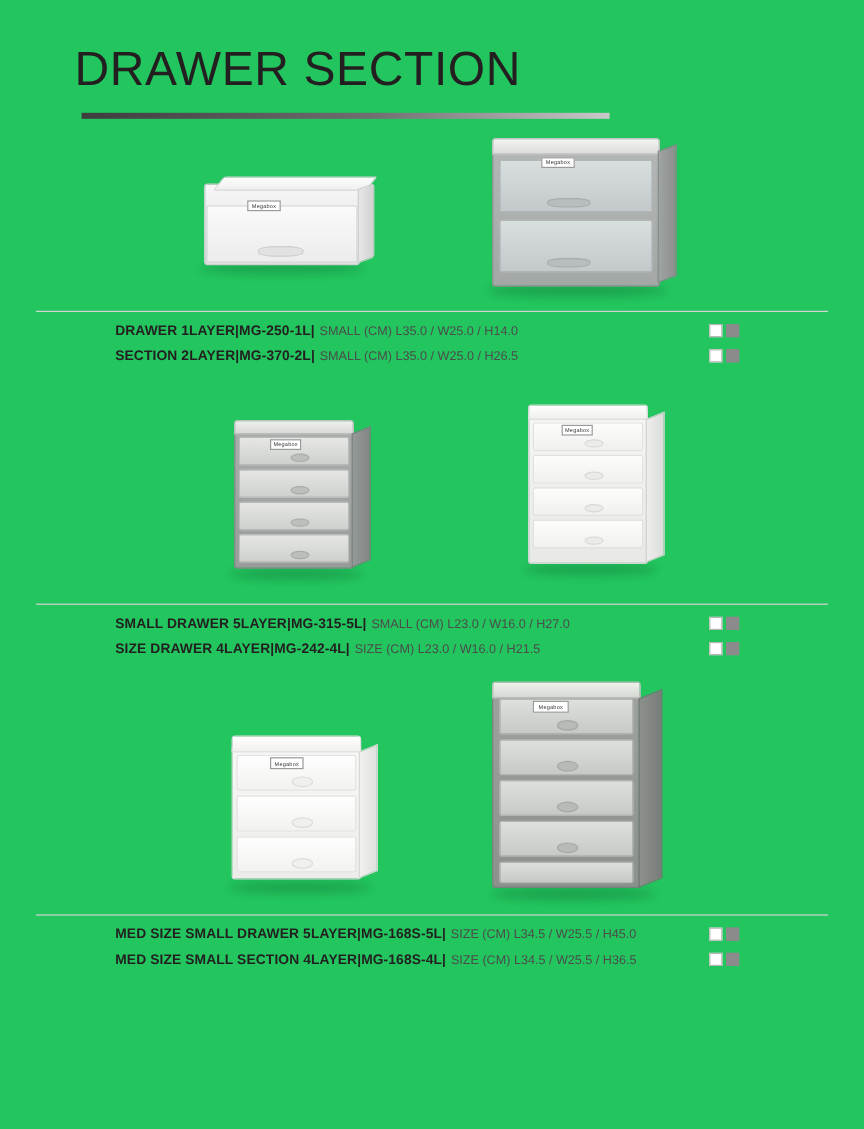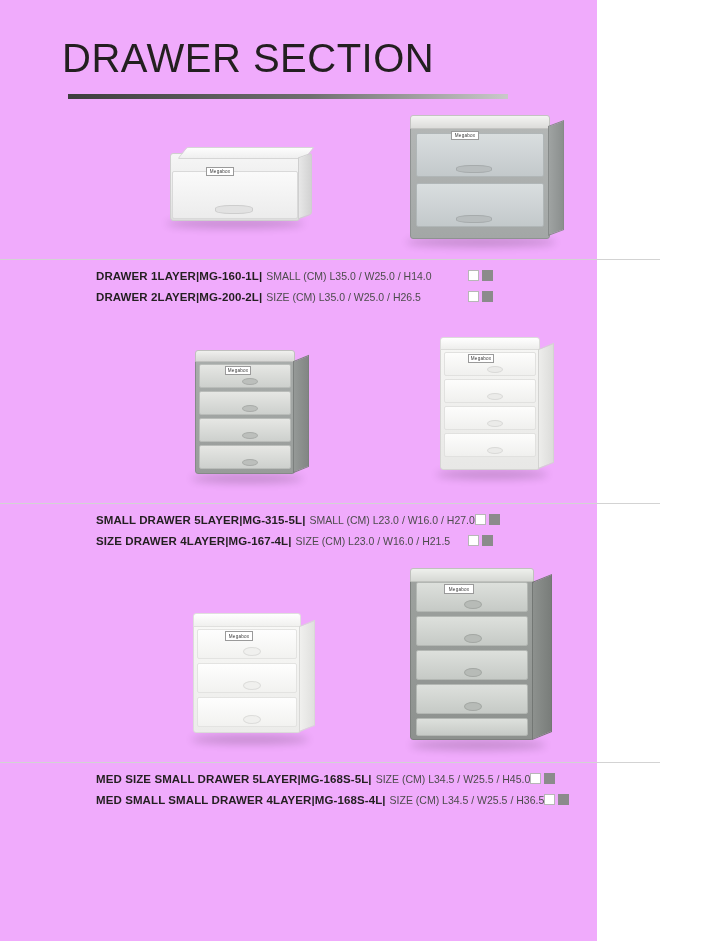--- a/index.html
+++ b/index.html
@@ -6,23 +6,23 @@
   html, body {
     width: 720px;
     height: 941px;
     background: #ffffff;
     font-family: "Liberation Sans", sans-serif;
     color: #231f20;
     overflow: hidden;
   }
   .page {
     position: relative;
-    width: 597px;
+    width: 720px;
     height: 941px;
-    background: #f0abfc;
+    background: #22c55e;
   }
 
   
   .header {
     padding: 38px 0 0 62px;
   }
   .page-title {
     font-size: 40px;
     font-weight: 400;
     letter-spacing: 0.5px;
@@ -186,34 +186,34 @@
         <div class="handle" style="left:58px; top:106px; width:36px; height:8px; background:#b8bdbe; border:1px solid #a6abac;"></div>
       </div>
     </div>
 
     <div class="divider"></div>
 
     <div class="spec-block">
       <div class="spec-row">
         <span class="spec-name">DRAWER 1LAYER</span>
         <span class="spec-name"> | </span>
-        <span class="spec-name">MG-160-1L</span>
+        <span class="spec-name">MG-250-1L</span>
         <span class="spec-name"> | </span>
         <span class="spec-size">SMALL (CM) L35.0 / W25.0 / H14.0</span>
         <span class="swatches">
           <span class="sw sw-white"></span>
           <span class="sw sw-gray"></span>
         </span>
       </div>
       <div class="spec-row">
-        <span class="spec-name">DRAWER 2LAYER</span>
-        <span class="spec-name"> | </span>
-        <span class="spec-name">MG-200-2L</span>
-        <span class="spec-name"> | </span>
-        <span class="spec-size">SIZE (CM) L35.0 / W25.0 / H26.5</span>
+        <span class="spec-name">SECTION 2LAYER</span>
+        <span class="spec-name"> | </span>
+        <span class="spec-name">MG-370-2L</span>
+        <span class="spec-name"> | </span>
+        <span class="spec-size">SMALL (CM) L35.0 / W25.0 / H26.5</span>
         <span class="swatches">
           <span class="sw sw-white"></span>
           <span class="sw sw-gray"></span>
         </span>
       </div>
     </div>
   </div>
 
   <div class="section">
     <div class="product-stage" style="height:185px;">
@@ -269,21 +269,21 @@
         <span class="spec-name"> | </span>
         <span class="spec-size">SMALL (CM) L23.0 / W16.0 / H27.0</span>
         <span class="swatches">
           <span class="sw sw-white"></span>
           <span class="sw sw-gray"></span>
         </span>
       </div>
       <div class="spec-row">
         <span class="spec-name">SIZE DRAWER 4LAYER</span>
         <span class="spec-name"> | </span>
-        <span class="spec-name">MG-167-4L</span>
+        <span class="spec-name">MG-242-4L</span>
         <span class="spec-name"> | </span>
         <span class="spec-size">SIZE (CM) L23.0 / W16.0 / H21.5</span>
         <span class="swatches">
           <span class="sw sw-white"></span>
           <span class="sw sw-gray"></span>
         </span>
       </div>
     </div>
   </div>
 
@@ -338,21 +338,21 @@
         <span class="spec-name"> | </span>
         <span class="spec-name">MG-168S-5L</span>
         <span class="spec-name"> | </span>
         <span class="spec-size">SIZE (CM) L34.5 / W25.5 / H45.0</span>
         <span class="swatches">
           <span class="sw sw-white"></span>
           <span class="sw sw-gray"></span>
         </span>
       </div>
       <div class="spec-row">
-        <span class="spec-name">MED SMALL SMALL DRAWER 4LAYER</span>
+        <span class="spec-name">MED SIZE SMALL SECTION 4LAYER</span>
         <span class="spec-name"> | </span>
         <span class="spec-name">MG-168S-4L</span>
         <span class="spec-name"> | </span>
         <span class="spec-size">SIZE (CM) L34.5 / W25.5 / H36.5</span>
         <span class="swatches">
           <span class="sw sw-white"></span>
           <span class="sw sw-gray"></span>
         </span>
       </div>
     </div>

